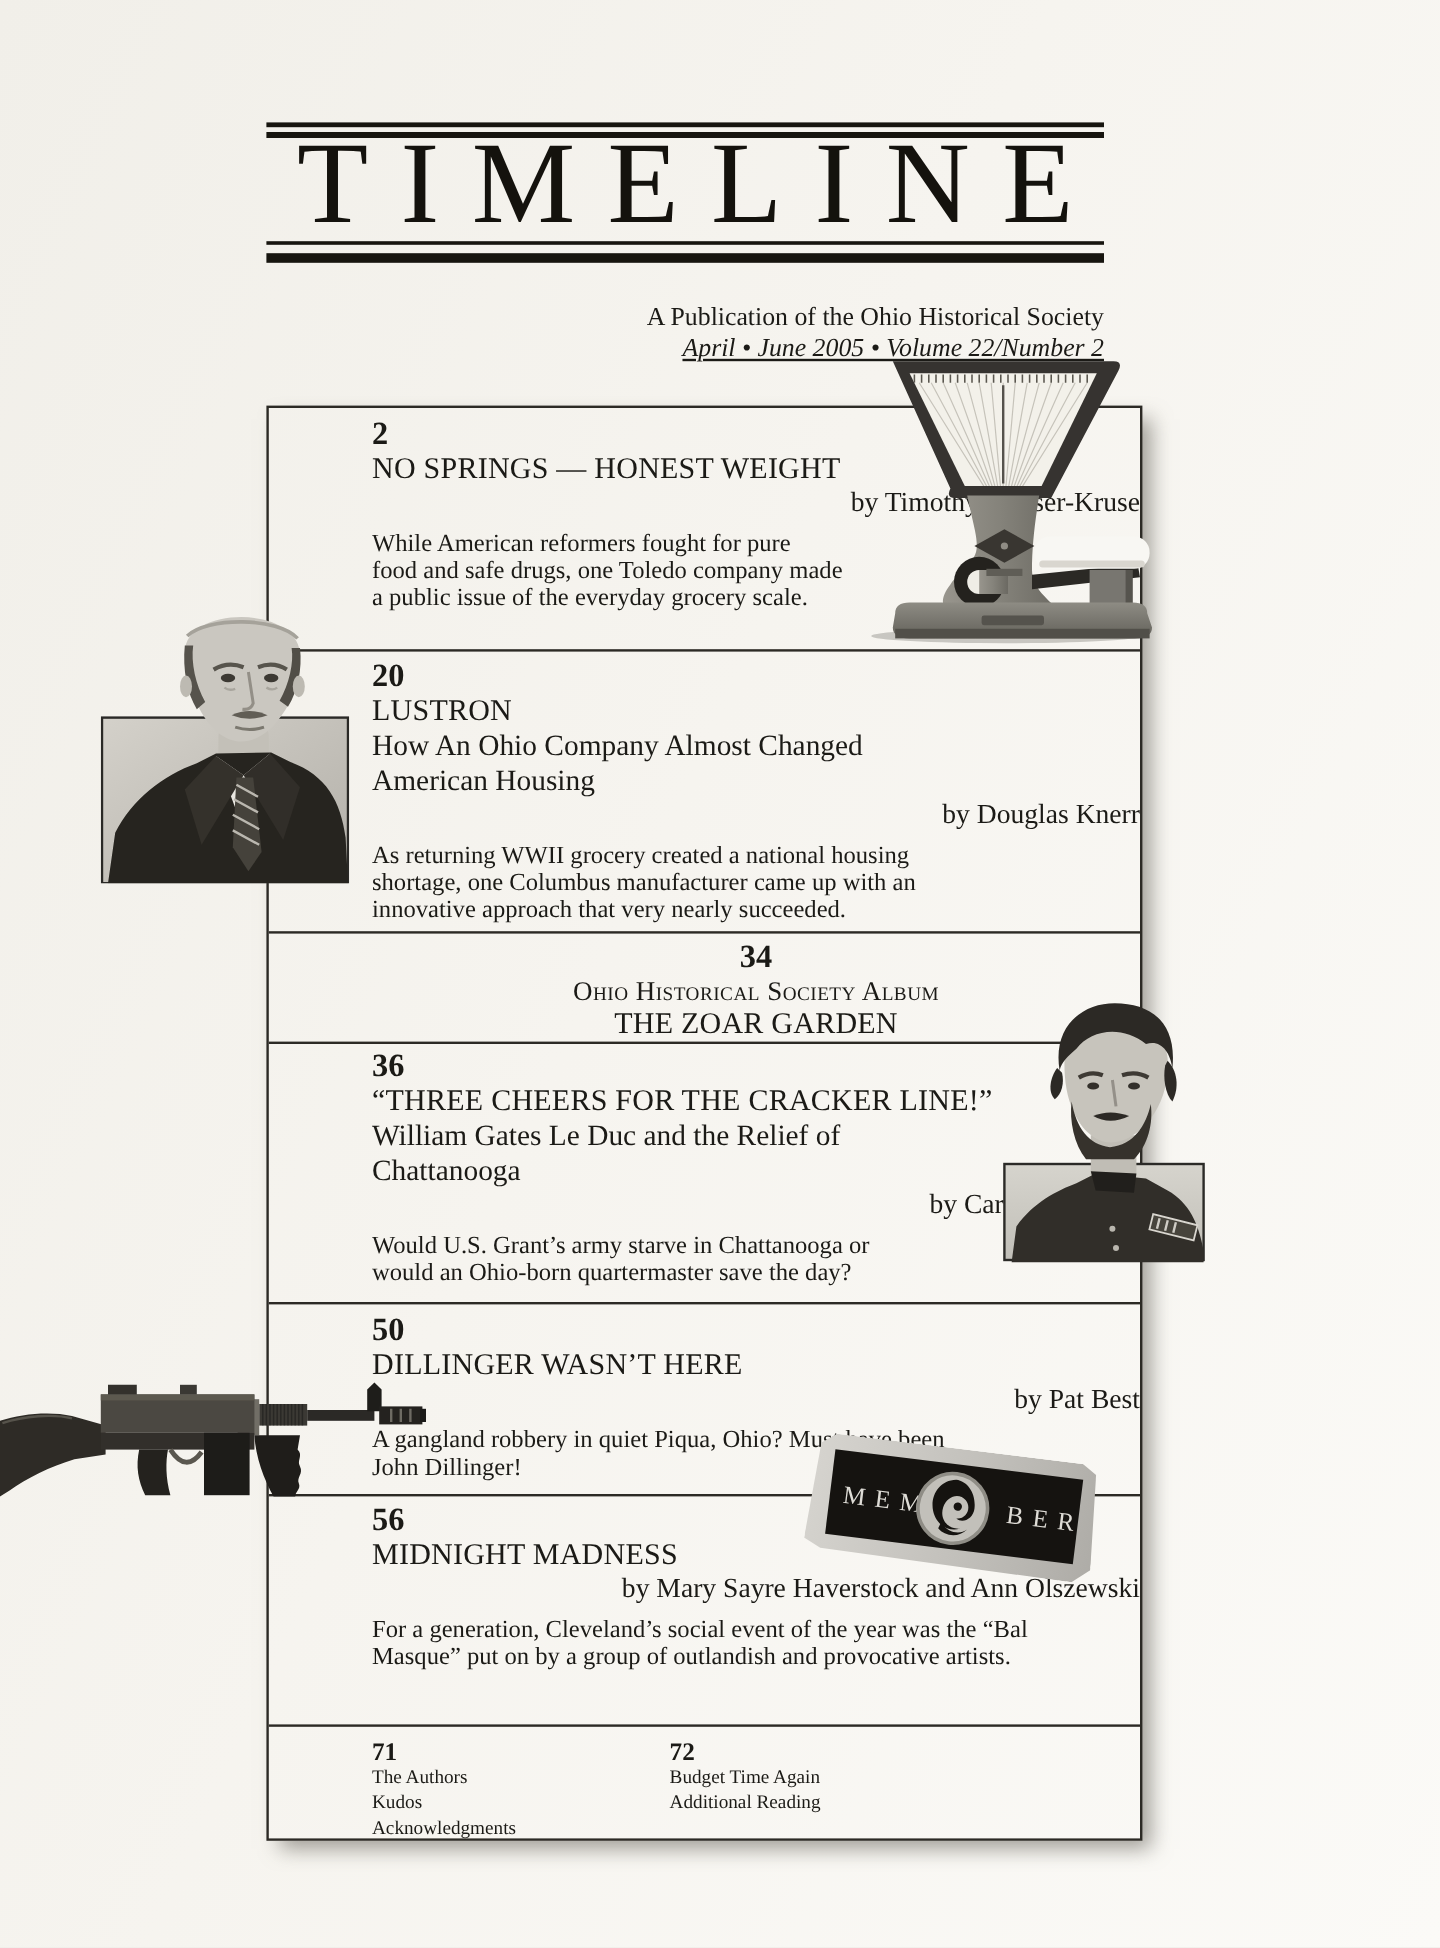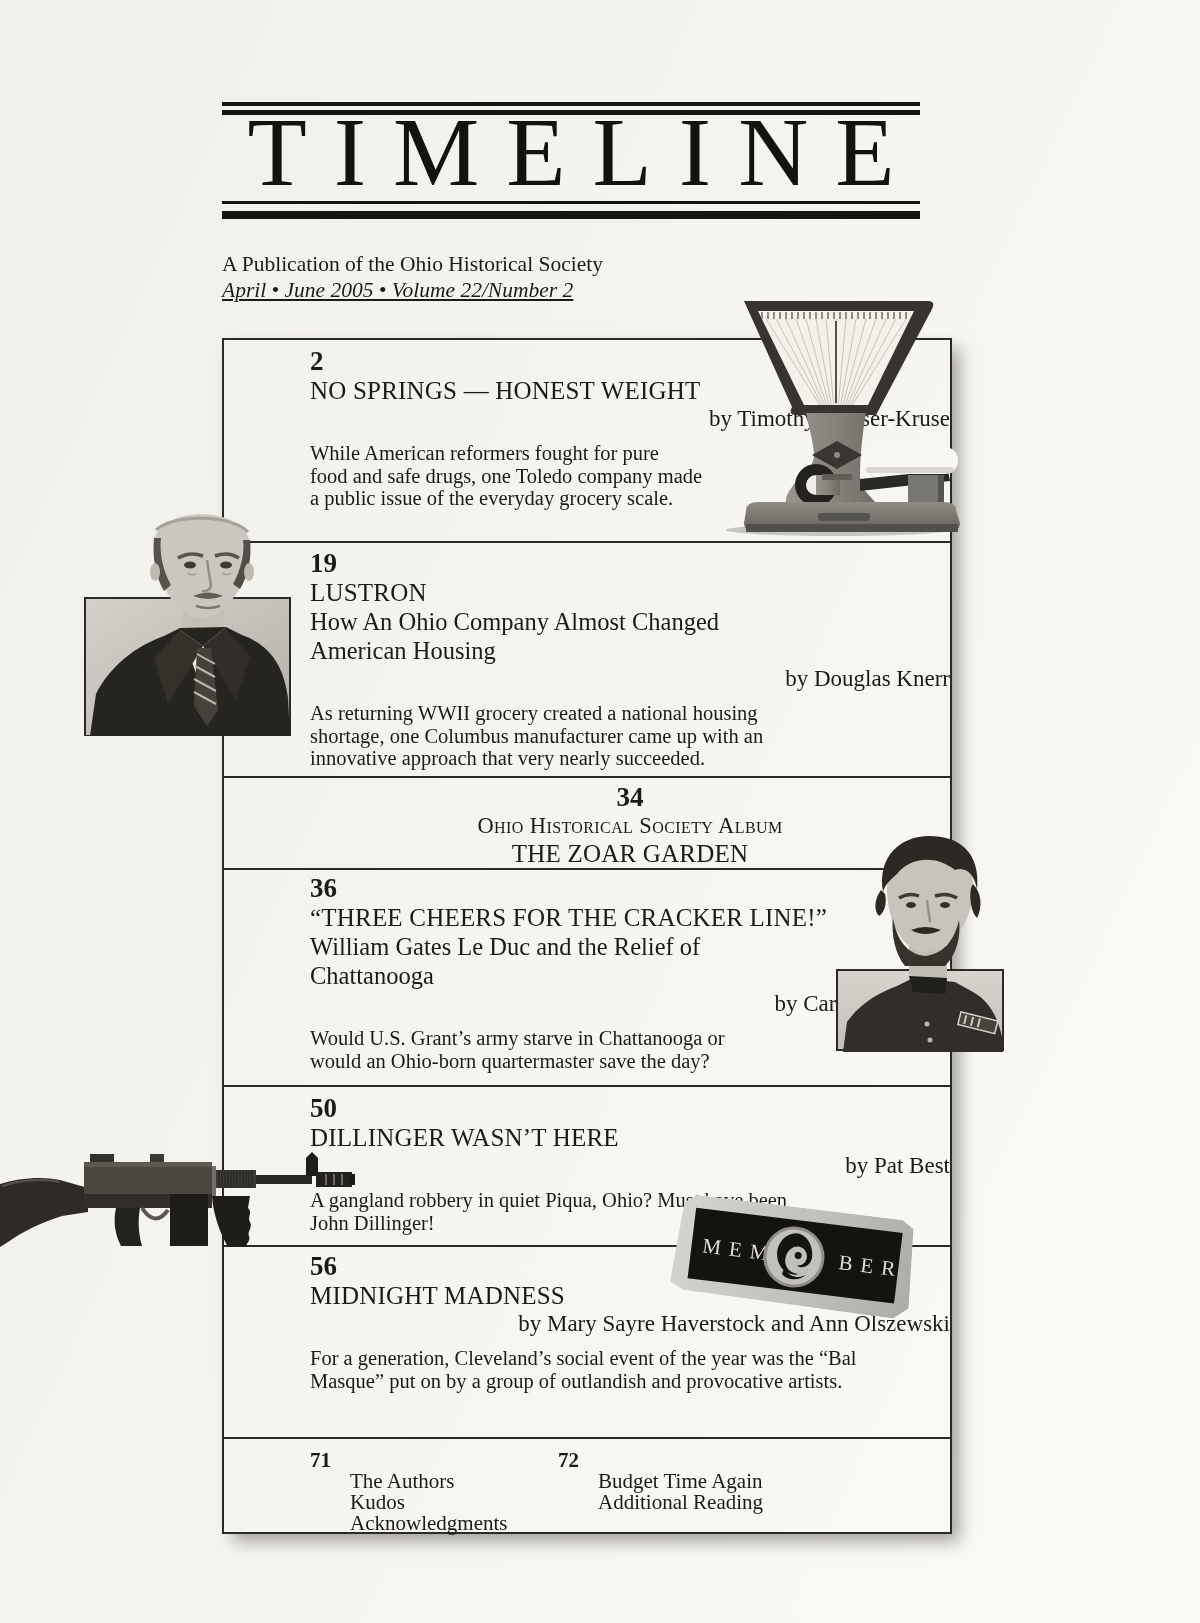--- a/index.html
+++ b/index.html
@@ -20,21 +20,21 @@
   .rule.t1 { top:102px; height:4px; }
   .rule.t2 { top:110px; height:5px; }
   .rule.b1 { top:201px; height:3px; }
   .rule.b2 { top:211px; height:8px; }
   .mast-title {
     position:absolute; top:104px; left:0; right:0;
     font-size:97px; font-weight:400; line-height:1;
     text-align:center; letter-spacing:27px; margin-right:-27px;
     color:#14120d; white-space:nowrap;
   }
-  .mast-sub { position:absolute; top:251px; left:0; right:0; text-align:left; }
+  .mast-sub { position:absolute; top:251px; left:0; right:0; text-align:right; }
   .mast-sub .pub { font-size:21.5px; line-height:26px; }
   .mast-sub .issue { font-size:21.5px; line-height:26px; font-style:italic;text-decoration:underline; }
 
   
   .toc-box {
     position:absolute; left:222px; top:338px; width:730px; height:1196px;
     border:2px solid #2c2a25; background:transparent;
     box-shadow:9px 9px 16px -2px rgba(106,103,96,.62);
     z-index:1;
   }
@@ -53,21 +53,21 @@
   .sub    { font-size:24.5px; line-height:29px; }
   .byline { font-size:23px; line-height:28px;text-align:right; }
   .desc   { font-size:20.5px; line-height:22.5px; margin-top:9px; }
   .kicker { font-size:22.5px; line-height:27px; font-variant:small-caps; letter-spacing:.4px; }
   .pre    { white-space:pre-line; }
   .indent { margin-left:57px; }
 
   .fcol1 { width:248px; }
   .fcol2 { width:300px; }
   .fnum  { font-size:21px; font-weight:700; line-height:22px; }
-  .fitems{ font-size:21px; line-height:21px;margin-left:40px; }
+  .fitems{ font-size:16px; line-height:21px; }
 
   
   figure { position:absolute; z-index:5; }
   .fig-scale    { left:710px; top:297px; width:252px; height:240px; }
   .fig-portrait { left:84px;  top:496px; width:207px; height:240px; }
   .fig-officer  { left:835px; top:826px; width:170px; height:226px; }
   .fig-gun      { left:0;     top:1150px; width:356px; height:102px; }
 
   
   .badge { position:absolute; left:674px; top:1207px; width:240px; height:99px;
@@ -107,21 +107,21 @@
     <section class="entry first s0">
       <div class="num">2</div>
       <h2 class="title">NO SPRINGS — HONEST WEIGHT</h2>
       <div class="byline">by Timothy Messer-Kruse</div>
       <p class="desc pre">While American reformers fought for pure
 food and safe drugs, one Toledo company made
 a public issue of the everyday grocery scale.</p>
     </section>
 
     <section class="entry s1">
-      <div class="num">19</div>
+      <div class="num">20</div>
       <h2 class="title">LUSTRON</h2>
       <div class="sub pre">How An Ohio Company Almost Changed
 American Housing</div>
       <div class="byline">by Douglas Knerr</div>
       <p class="desc pre">As returning WWII grocery created a national housing
 shortage, one Columbus manufacturer came up with an
 innovative approach that very nearly succeeded.</p>
     </section>
 
     <section class="entry s2">

